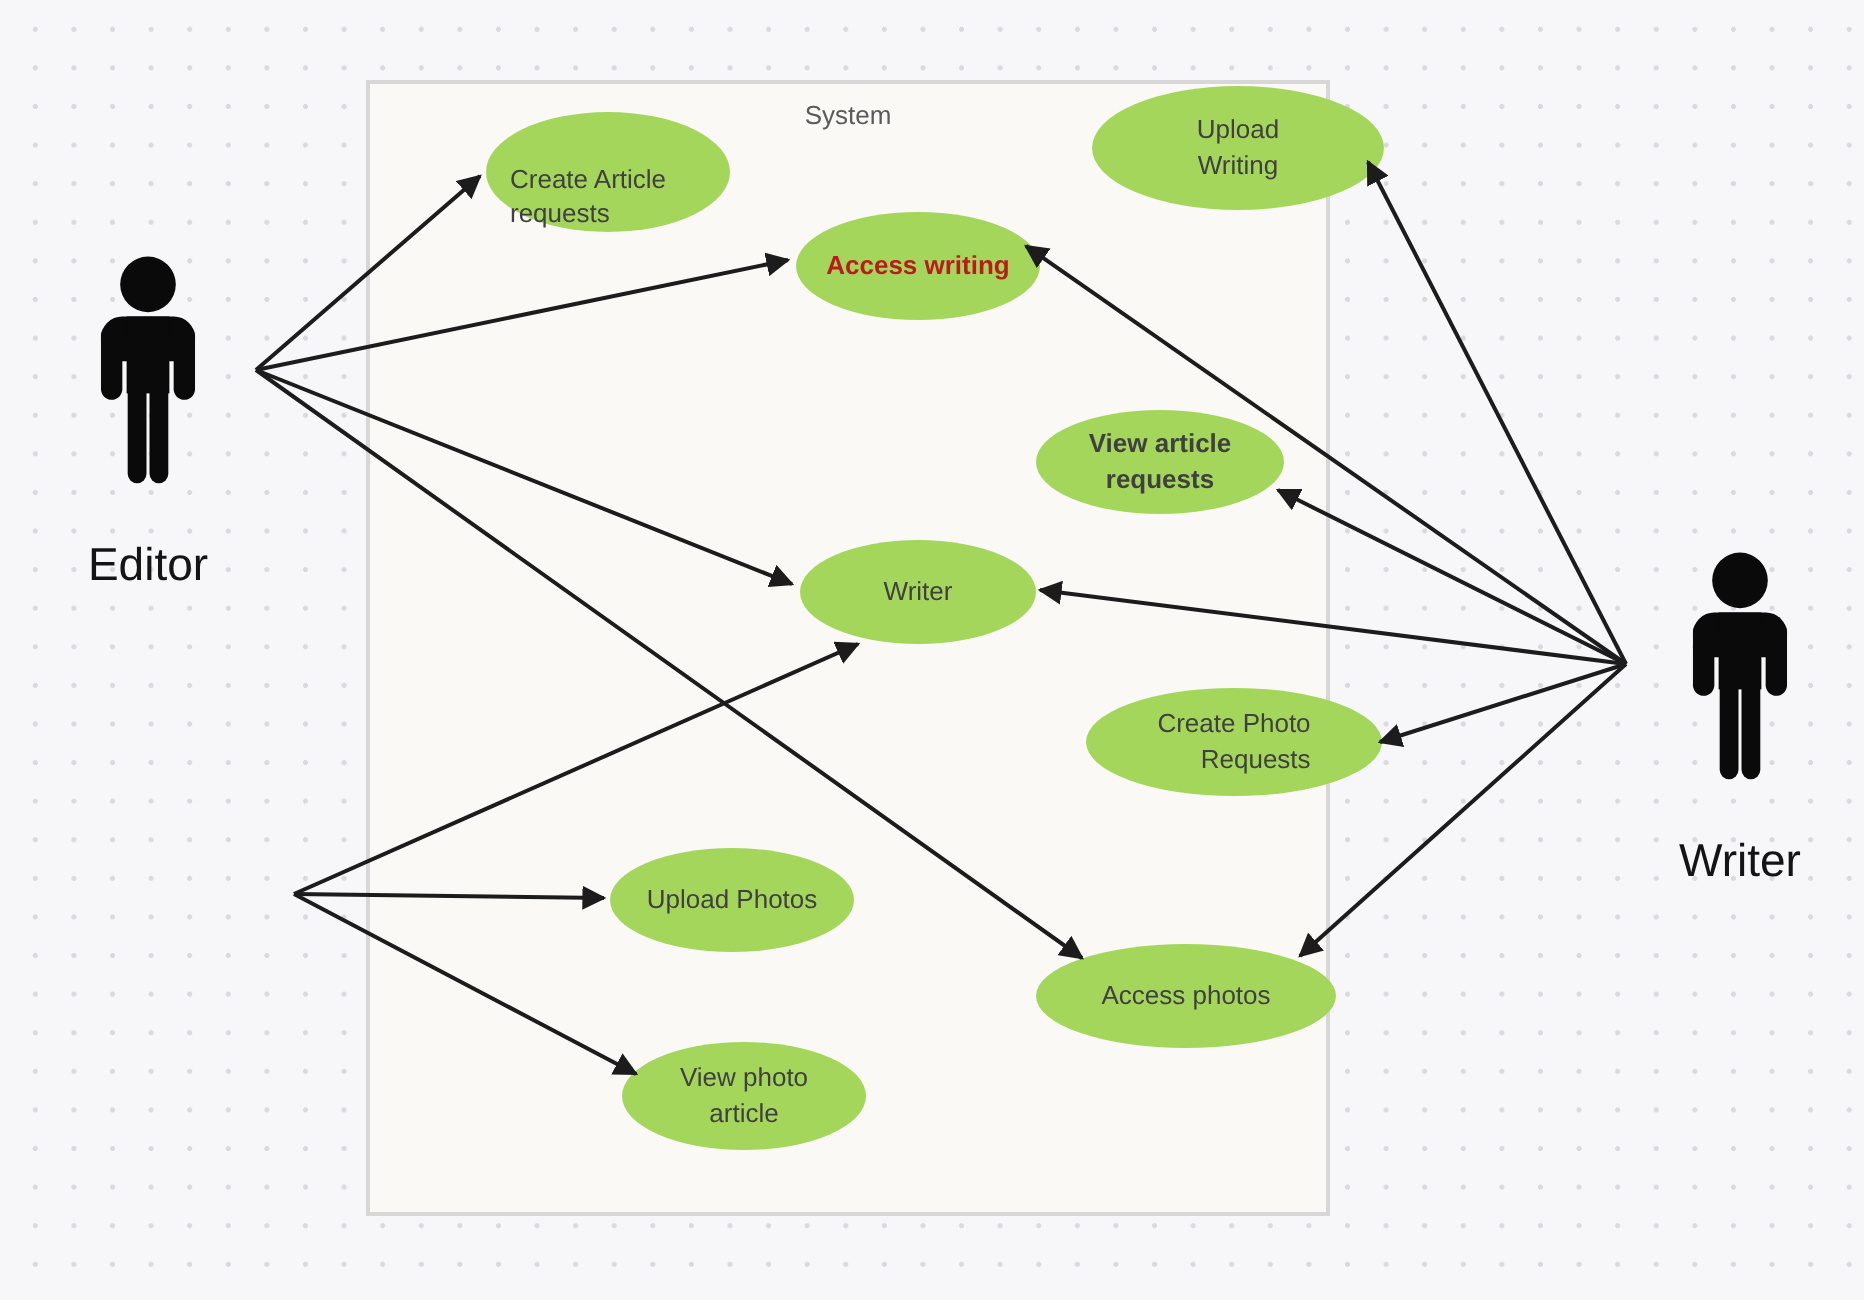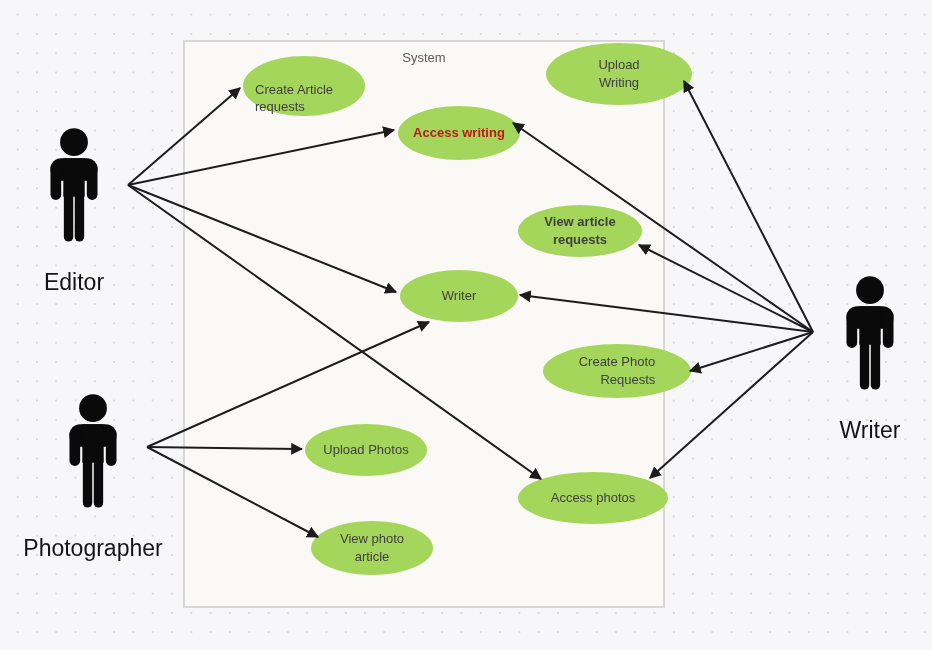--- a/index.html
+++ b/index.html
@@ -162,32 +162,20 @@
       <rect x="7" y="28" width="44" height="21" rx="10"></rect>
       <rect x="7" y="32" width="10" height="35" rx="5"></rect>
       <rect x="41" y="32" width="10" height="35" rx="5"></rect>
       <rect x="19" y="28" width="20" height="36"></rect>
       <rect x="19.5" y="56" width="8.8" height="50" rx="4.4"></rect>
       <rect x="29.7" y="56" width="8.8" height="50" rx="4.4"></rect>
     </svg>
     <div class="actor-label">Editor</div>
   </div>
 
-  <div class="actor" style="left:3px; top:391px;">
-    <svg width="62" height="122" viewBox="0 0 58 108">
-      <circle cx="29" cy="13" r="13"></circle>
-      <rect x="7" y="28" width="44" height="21" rx="10"></rect>
-      <rect x="7" y="32" width="10" height="35" rx="5"></rect>
-      <rect x="41" y="32" width="10" height="35" rx="5"></rect>
-      <rect x="19" y="28" width="20" height="36"></rect>
-      <rect x="19.5" y="56" width="8.8" height="50" rx="4.4"></rect>
-      <rect x="29.7" y="56" width="8.8" height="50" rx="4.4"></rect>
-    </svg>
-    <div class="actor-label">Photographer</div>
-  </div>
 
   <div class="actor" style="left:780px; top:273px;">
     <svg width="62" height="122" viewBox="0 0 58 108">
       <circle cx="29" cy="13" r="13"></circle>
       <rect x="7" y="28" width="44" height="21" rx="10"></rect>
       <rect x="7" y="32" width="10" height="35" rx="5"></rect>
       <rect x="41" y="32" width="10" height="35" rx="5"></rect>
       <rect x="19" y="28" width="20" height="36"></rect>
       <rect x="19.5" y="56" width="8.8" height="50" rx="4.4"></rect>
       <rect x="29.7" y="56" width="8.8" height="50" rx="4.4"></rect>

